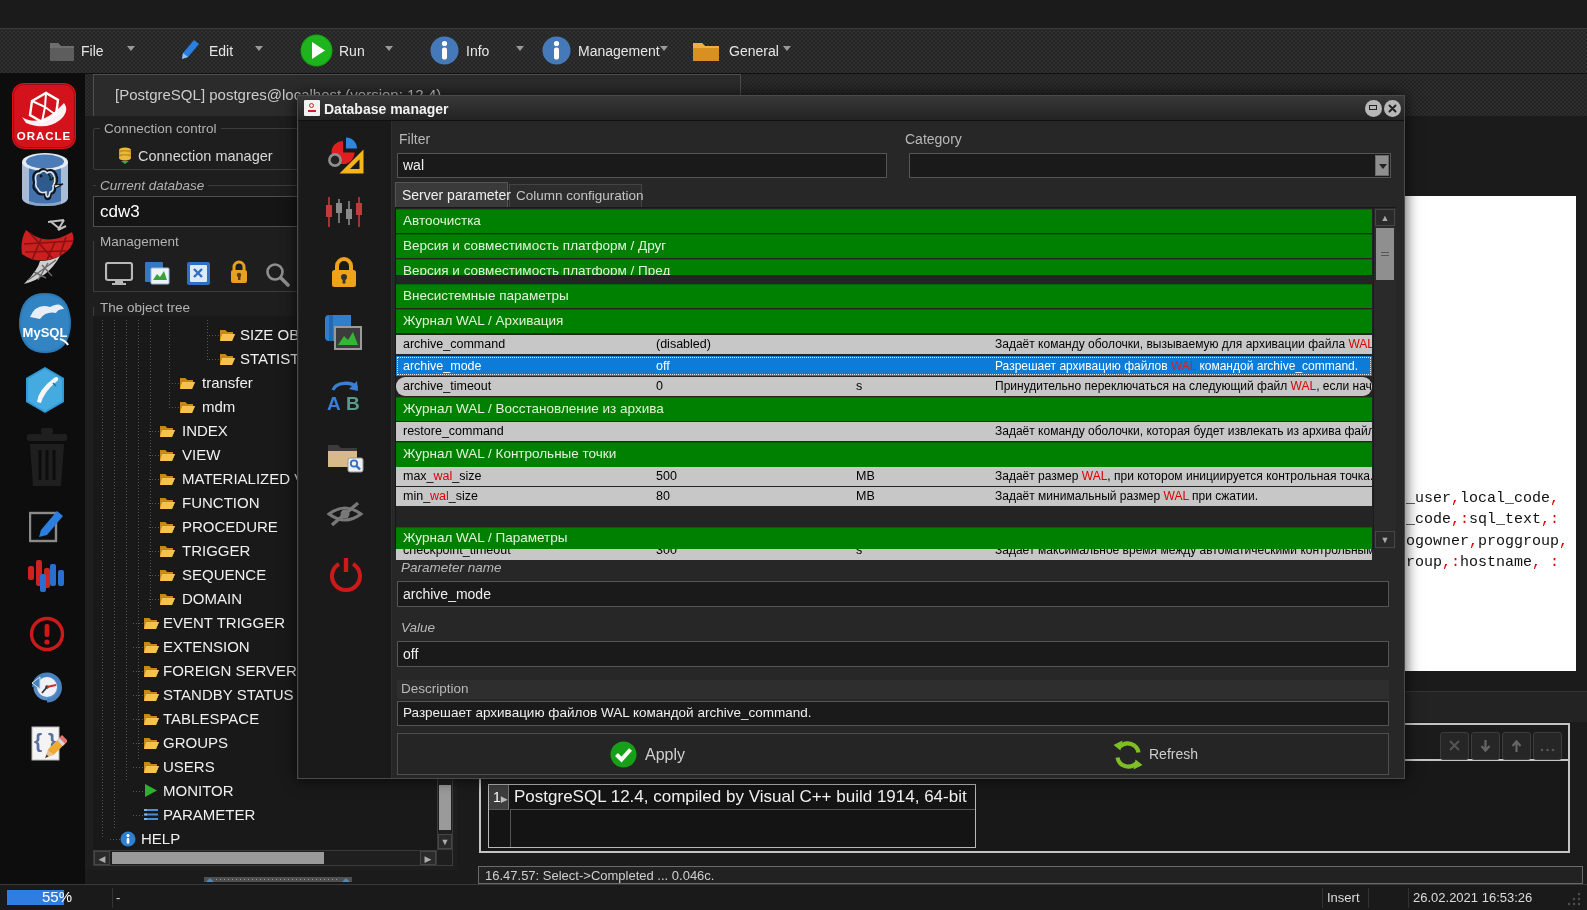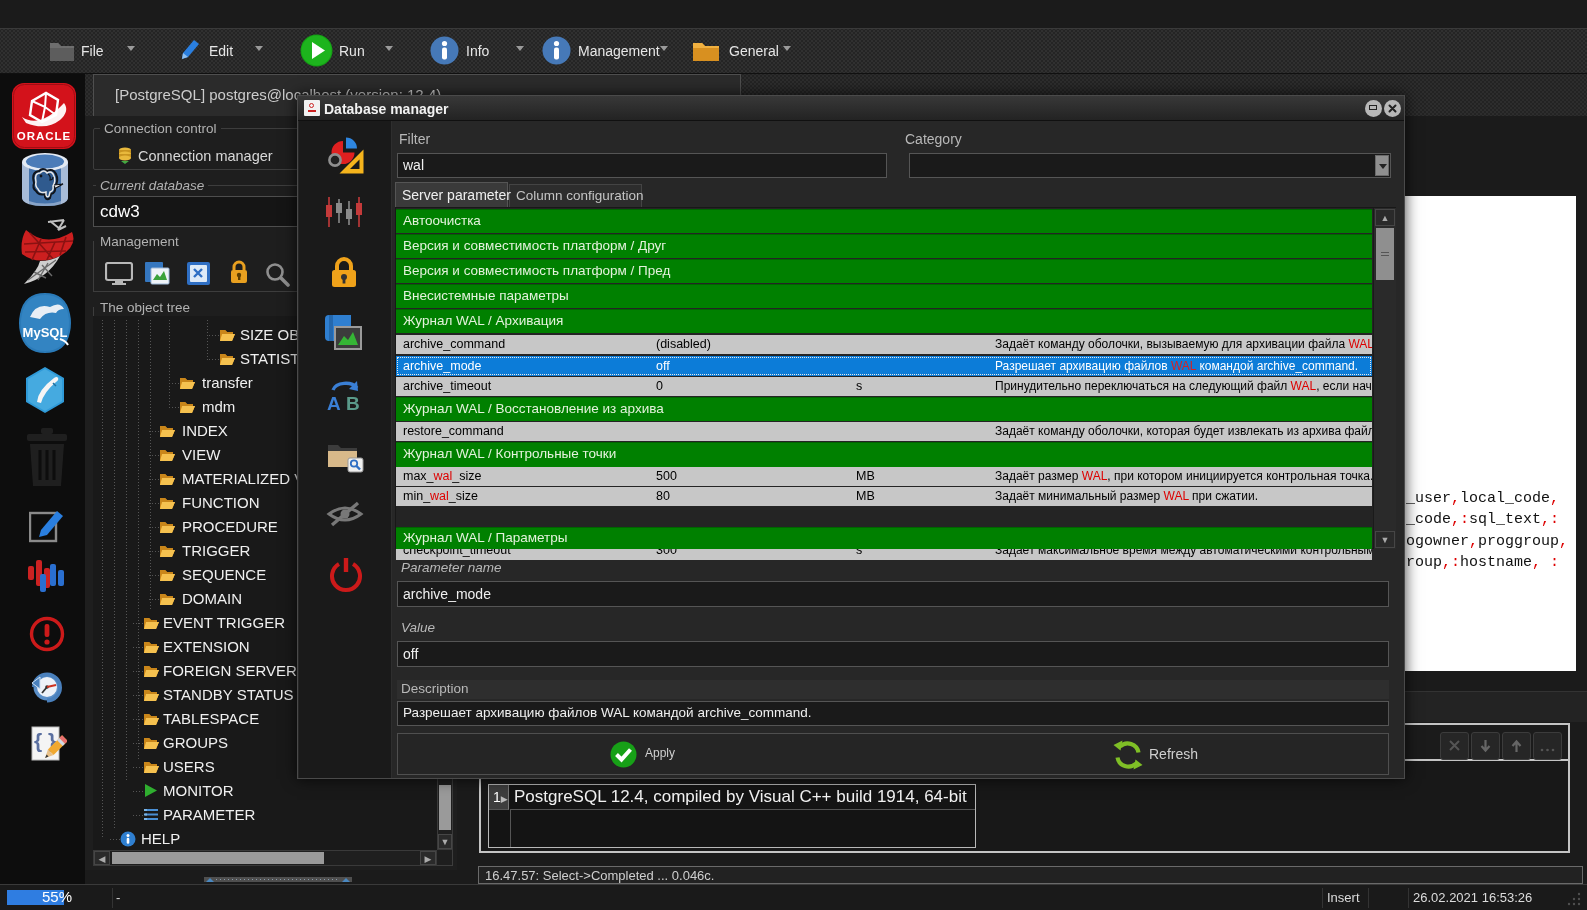--- a/index.html
+++ b/index.html
@@ -646,40 +646,40 @@
     <div class="abs" style="left:509px;top:184px;width:133px;height:23px;background:#2d2d2d;border:1px solid #444;border-bottom:none;"></div>
     <div class="abs" style="left:516px;top:188px;font-size:13.5px;color:#c4c4c4;">Column configuration</div>
 
     <div id="ptable" class="abs">
       <div class="grow" style="top:1px;height:24px;line-height:24px;">
           <span class="c1">Автоочистка</span>
         </div>
       <div class="grow" style="top:26px;height:24px;line-height:24px;">
           <span class="c1">Версия и совместимость платформ / Друг</span>
         </div>
-      <div class="grow" style="top:51px;height:24px;line-height:24px;">
+      <div class="grow" style="top:51px;height:16px;line-height:24px;">
           <span class="c1">Версия и совместимость платформ / Пред</span>
         </div>
       <div class="grow" style="top:76px;height:24px;line-height:24px;">
           <span class="c1">Внесистемные параметры</span>
         </div>
       <div class="grow" style="top:101px;height:24px;line-height:24px;">
           <span class="c1">Журнал WAL / Архивация</span>
         </div>
       <div class="prow" style="top:127px;height:19px;line-height:19px;">
         <span class="c1">archive_command</span>
           <span class="c2">(disabled)</span>
         <span class="c4">Задаёт команду оболочки, вызываемую для архивации файла <span class="red">WAL</span>.</span>
         </div>
       <div class="prow sel" style="top:148px;height:20px;line-height:20px;">
         <span class="c1">archive_mode</span>
           <span class="c2">off</span>
         <span class="c4">Разрешает архивацию файлов <span class="red">WAL</span> командой archive_command.</span>
         </div>
-      <div class="prow" style="top:169px;height:19px;line-height:19px;">
+      <div class="prow" style="top:169px;height:19px;line-height:19px;border-radius:9px;">
         <span class="c1">archive_timeout</span>
           <span class="c2">0</span>
           <span class="c3">s</span>
         <span class="c4">Принудительно переключаться на следующий файл <span class="red">WAL</span>, если начать но</span>
         </div>
       <div class="grow" style="top:189px;height:24px;line-height:24px;">
           <span class="c1">Журнал WAL / Восстановление из архива</span>
         </div>
       <div class="prow" style="top:214px;height:19px;line-height:19px;">
         <span class="c1">restore_command</span>
@@ -729,21 +729,21 @@
     <div class="abs" style="left:397px;top:680px;width:992px;height:19px;background:#2e2e2e;"></div>
     <div class="abs dlabel" style="left:401px;top:681px;font-size:13.5px;">Description</div>
     <div class="abs dlginput" style="left:397px;top:701px;width:992px;height:25px;"></div>
     <div class="abs" style="left:403px;top:705px;font-size:13.5px;color:#f0f0f0;">Разрешает архивацию файлов WAL командой archive_command.</div>
 
     <div class="abs" style="left:397px;top:733px;width:992px;height:42px;background:#252525;border:1px solid #4f4f4f;"></div>
     <svg class="abs" style="left:610px;top:741px;" width="27" height="27" viewBox="0 0 27 27">
       <circle cx="13.5" cy="13.5" r="13" fill="#17a017"></circle>
       <path d="M6.5 13.5 L11.5 18.5 L20.5 8.5" fill="none" stroke="#fff" stroke-width="4"></path>
     </svg>
-    <div class="abs" style="left:645px;top:746px;font-size:12px;color:#cfcfcf;">Apply</div>
+    <div class="abs" style="left:645px;top:746px;font-size:16px;color:#cfcfcf;">Apply</div>
     <svg class="abs" style="left:1113px;top:740px;" width="30" height="30" viewBox="0 0 30 30">
       <path d="M25.5 12.5 A 11 11 0 0 0 7 6.5" fill="none" stroke="#7fbf26" stroke-width="4.2"></path>
       <polygon points="9.5,0.5 7.5,10.5 0.5,5" fill="#7fbf26"></polygon>
       <path d="M4.5 17.5 A 11 11 0 0 0 23 23.5" fill="none" stroke="#7fbf26" stroke-width="4.2"></path>
       <polygon points="20.5,29.5 22.5,19.5 29.5,25" fill="#7fbf26"></polygon>
     </svg>
     <div class="abs" style="left:1149px;top:746px;font-size:14px;color:#cfcfcf;">Refresh</div>
   </div>
 
 </div>

